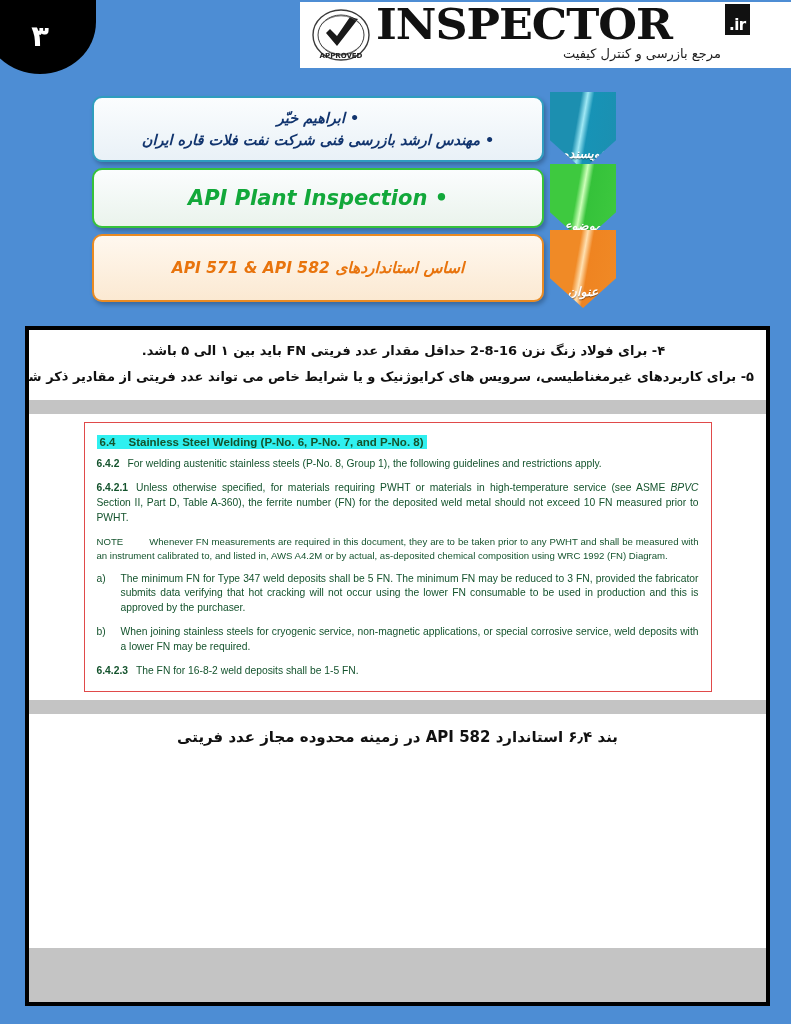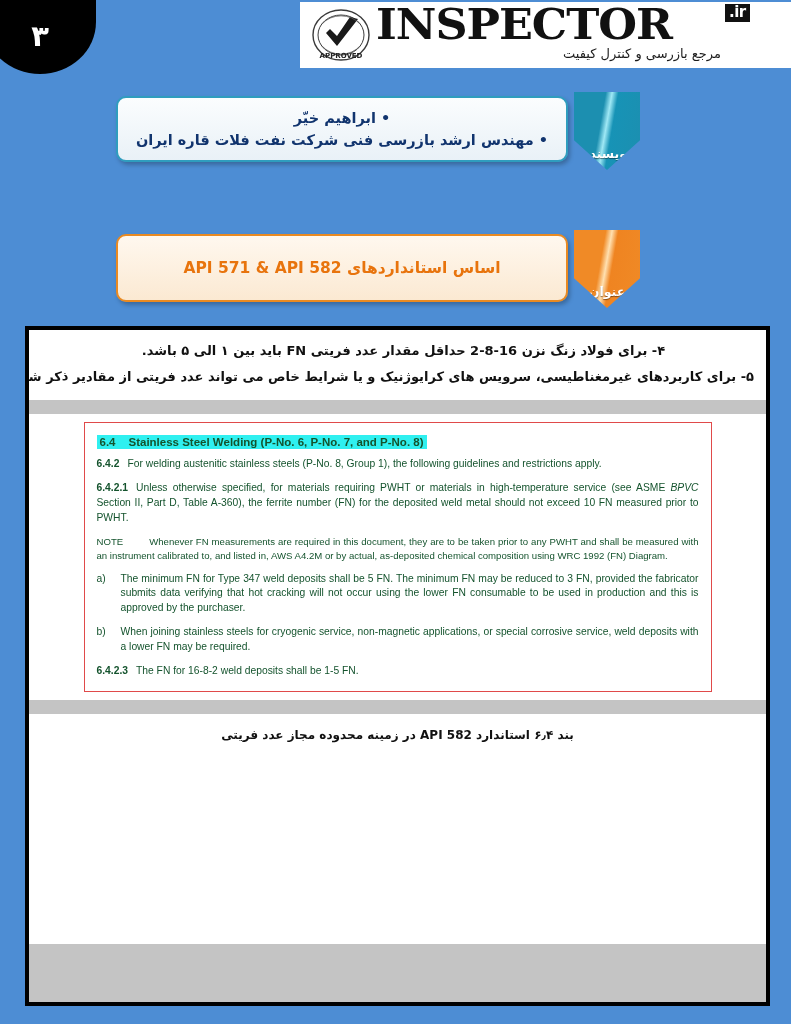--- a/index.html
+++ b/index.html
@@ -82,21 +82,21 @@
   }
   .logo-tld {
     position: absolute;
     left: 353px;
     top: 2px;
     background: #111111;
     color: #ffffff;
     font-family: "DejaVu Sans", sans-serif;
     font-weight: bold;
     font-size: 15px;
-    padding: 1px 4px 2px 4px;
+    padding: 14px 4px 2px 4px;
     line-height: 1;
     letter-spacing: -0.5px;
   }
   .logo-sub {
     position: absolute;
     left: 120px;
     top: 44px;
     direction: rtl;
     font-size: 13px;
     font-weight: normal;
@@ -109,23 +109,24 @@
   
   .banners {
     position: absolute;
     top: 96px;
     left: 0;
     width: 791px;
     height: 210px;
   }
   .banner-row {
     position: absolute;
-    left: 116px;
+    left: 92px;
     width: 520px;
     display: block;
+    font-style: italic;
   }
   .banner-row.r1 { top: 0px;   height: 66px; }
   .banner-row.r2 { top: 72px;  height: 60px; }
   .banner-row.r3 { top: 138px; height: 68px; }
 
   .pill {
     position: absolute;
     left: 0;
     top: 0;
     width: 452px;
@@ -269,21 +270,21 @@
   .doc-li .mk { display: inline-block; width: 24px; text-indent: 0; }
   .doc-p.last { margin-bottom: 1px; }
 
   .caption-band {
     background: #ffffff;
     direction: rtl;
     text-align: center;
     padding: 14px 0 12px 0;
   }
   .caption-band .cap {
-    font-size: 12px;
+    font-size: 15px;
     font-weight: bold;
     color: #111111;
   }
   .blank-band {
     background: #ffffff;
     height: 190px;
   }
 </style>
 </head>
 <body>
@@ -321,20 +322,28 @@
   <div class="banner-row r1">
     <div class="pill p1">
       <div class="ln">• ابراهیم خیّر</div>
       <div class="ln">• مهندس ارشد بازرسی فنی شرکت نفت فلات قاره ایران</div>
     </div>
     <div class="chev c1">
       <span>نویسنده</span>
     </div>
   </div>
 
+  <div class="banner-row r2">
+    <div class="pill p2">
+      <div class="ln">API Plant Inspection  •</div>
+    </div>
+    <div class="chev c2">
+      <span>موضوع</span>
+    </div>
+  </div>
 
   <div class="banner-row r3">
     <div class="pill p3">
       <div class="ln">اساس استانداردهای API 571 &amp; API 582</div>
     </div>
     <div class="chev c3">
       <span>عنوان</span>
     </div>
   </div>
 

